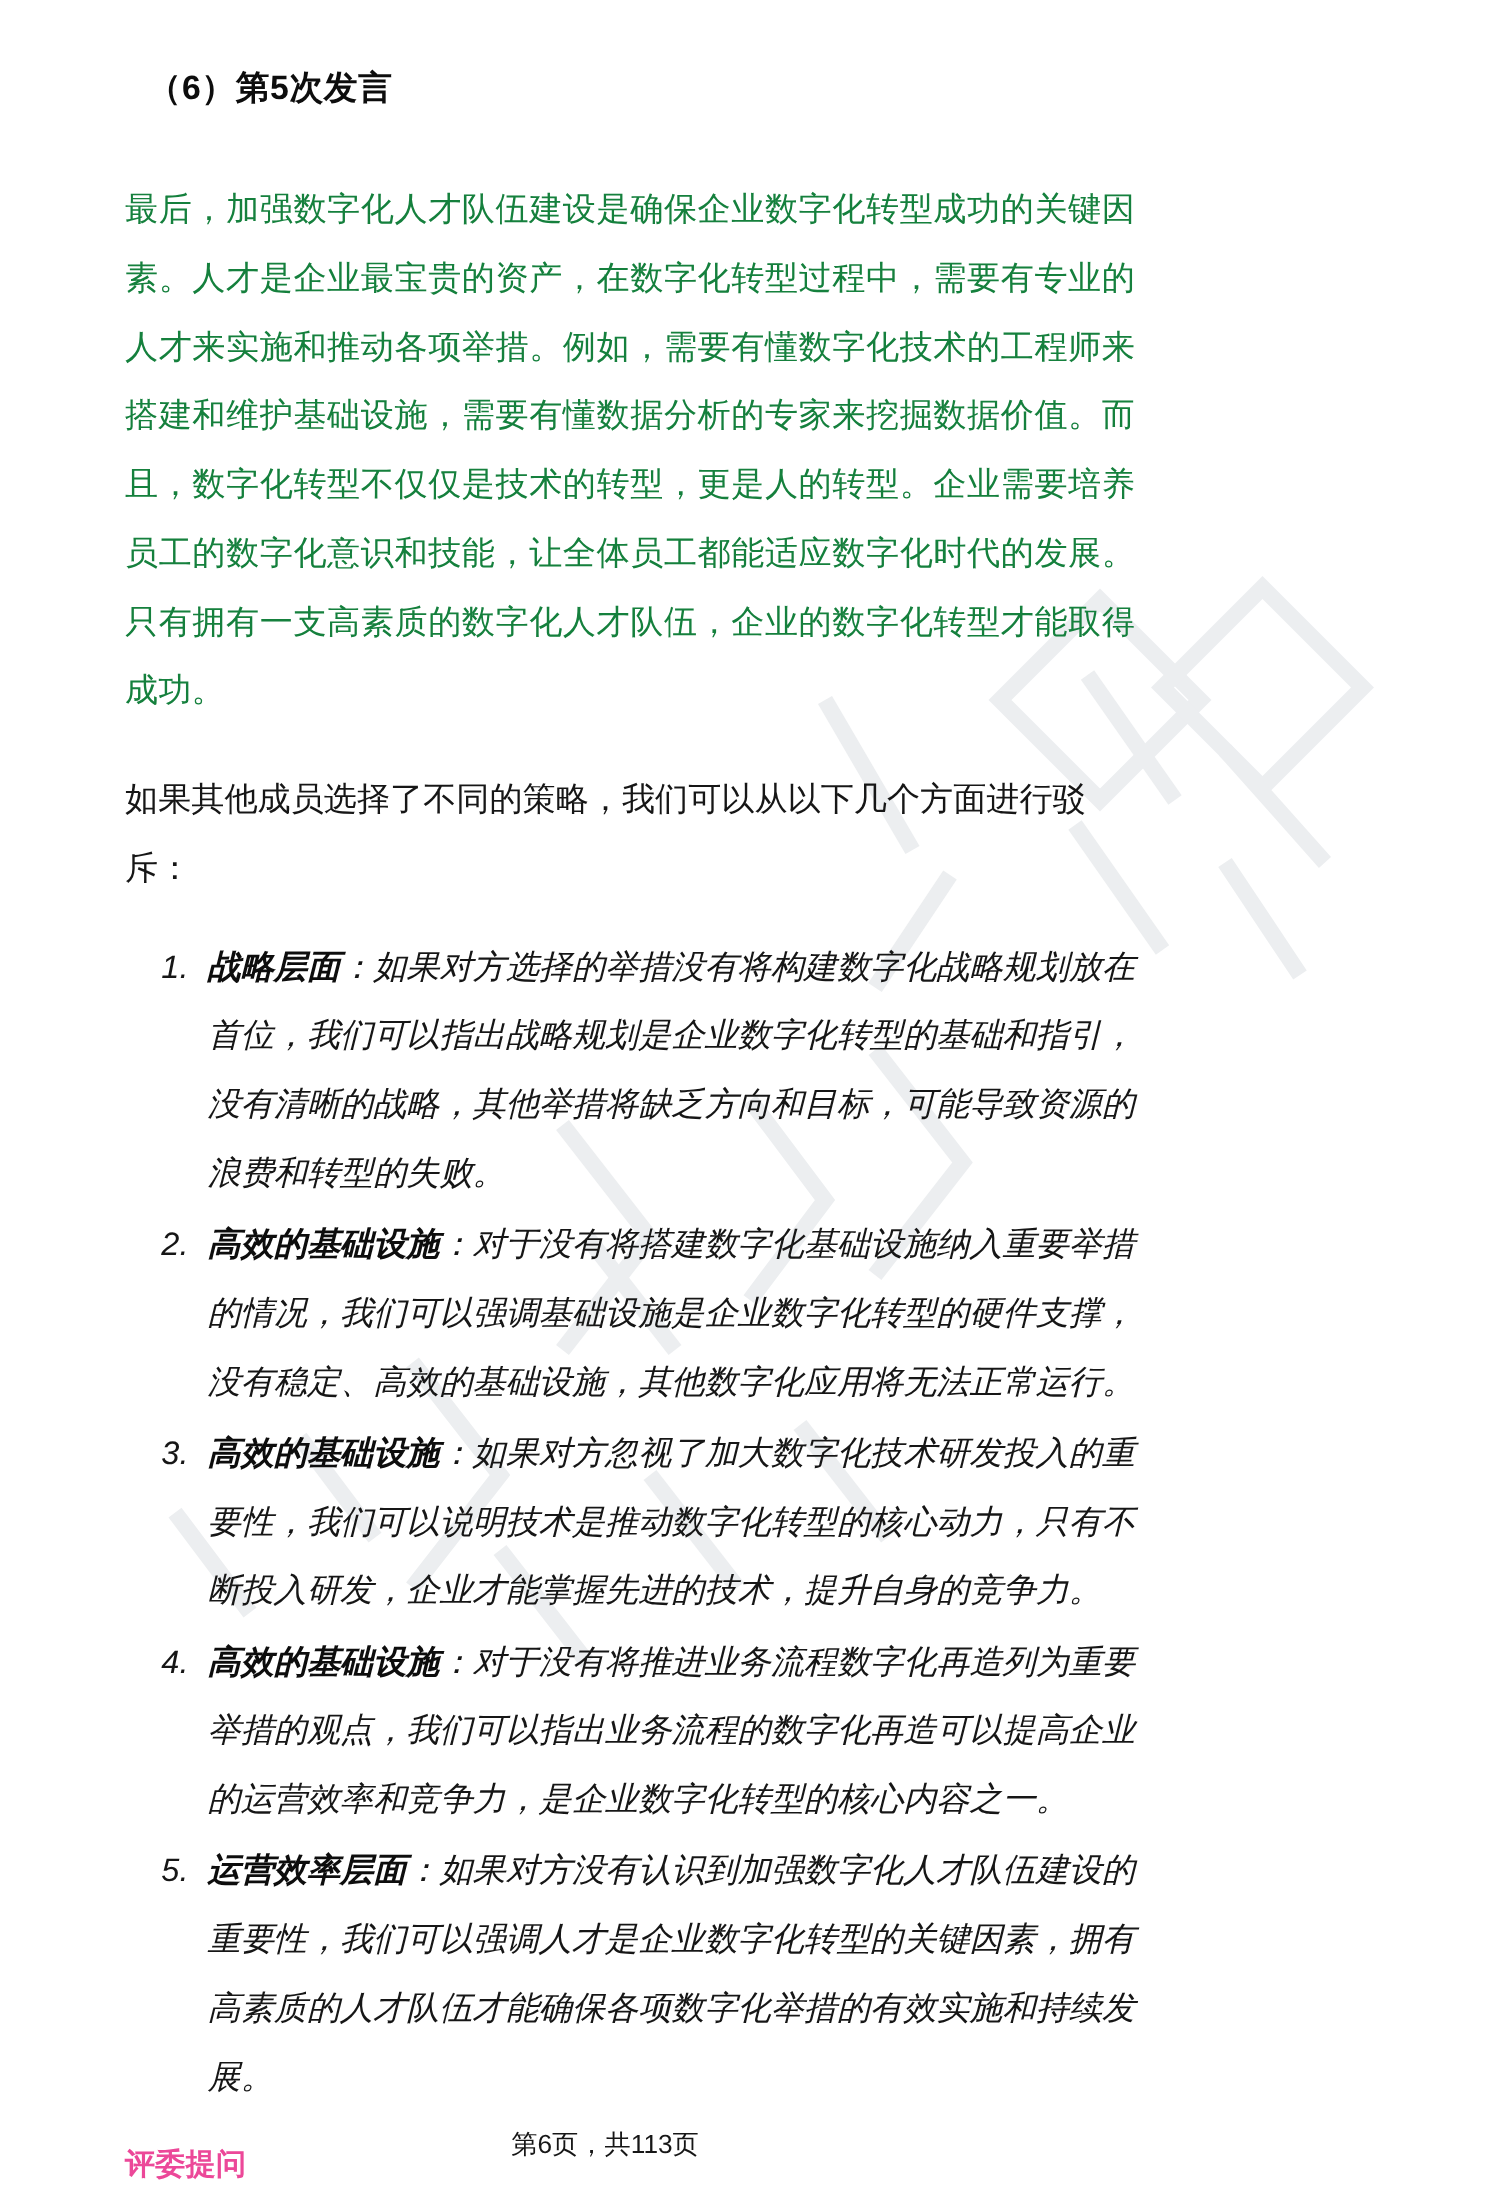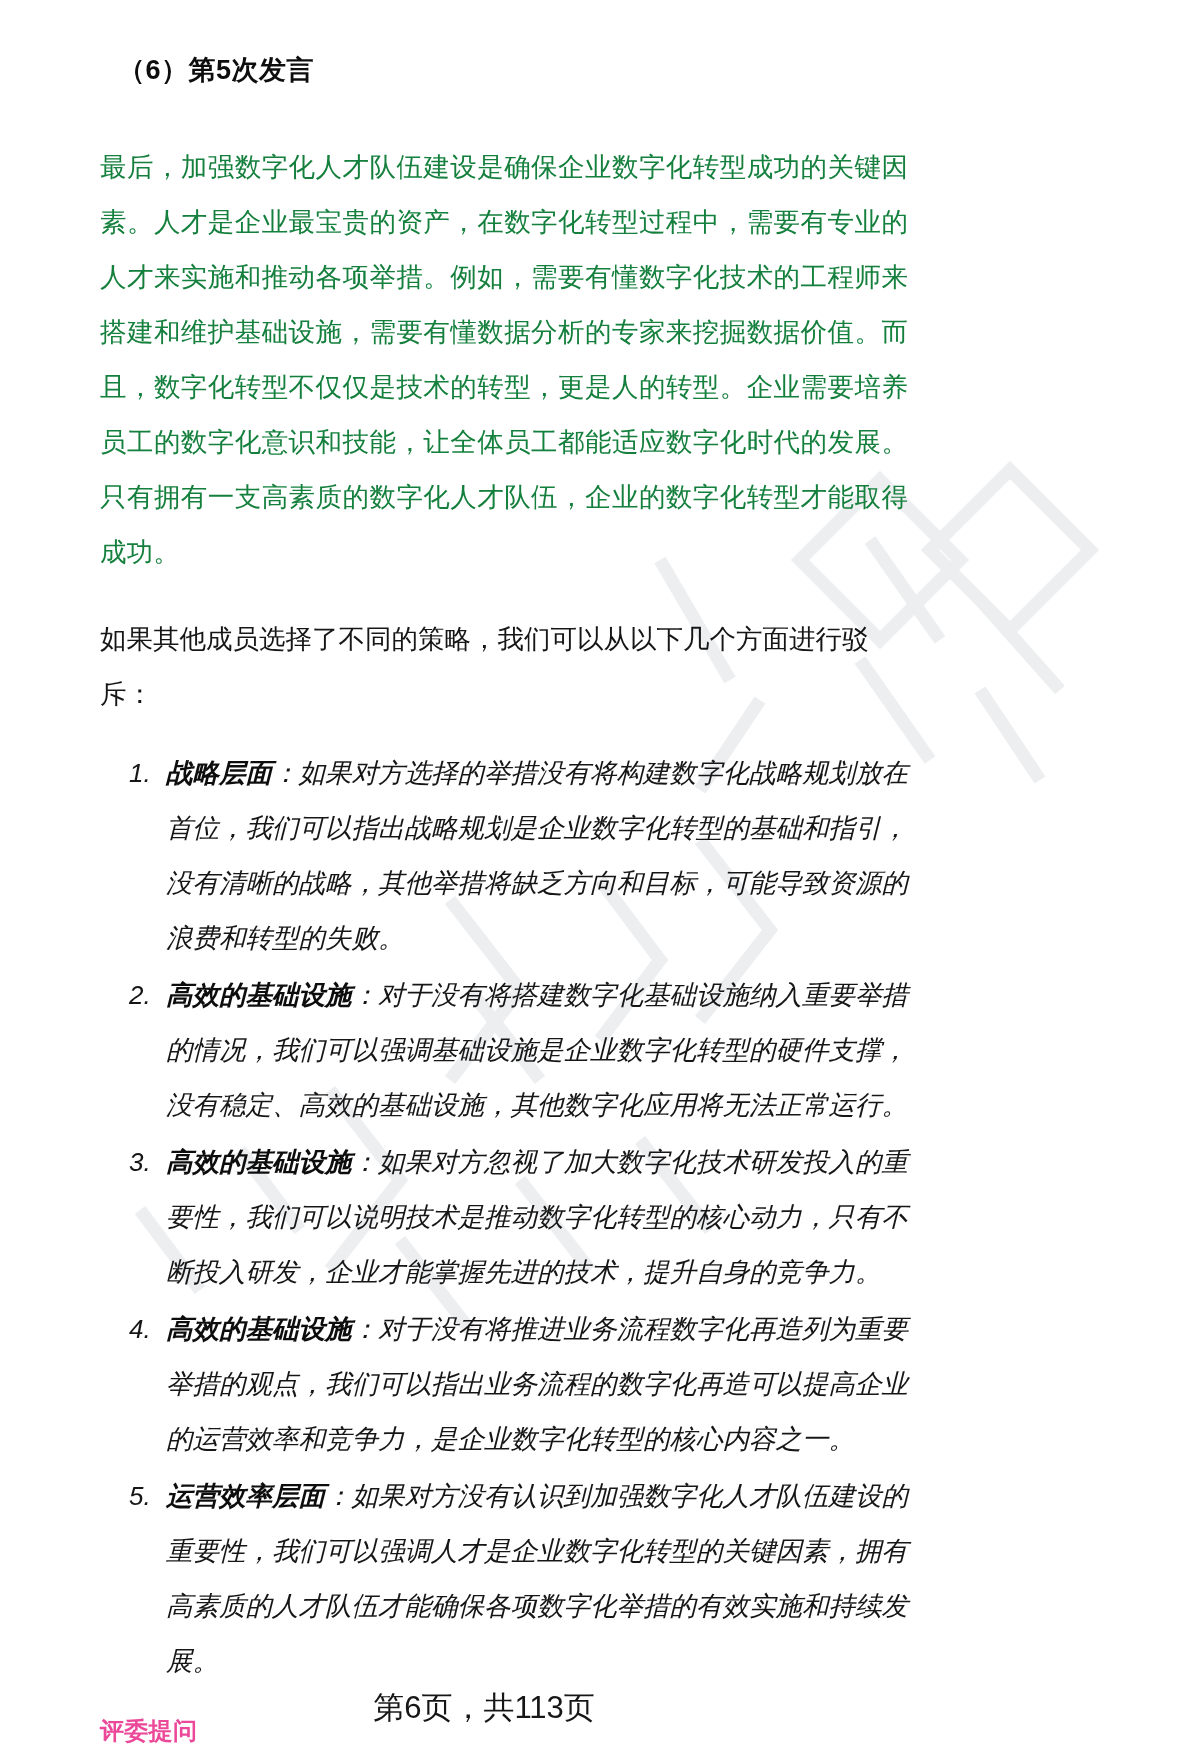--- a/index.html
+++ b/index.html
@@ -99,21 +99,21 @@
     margin: 26px 0 0 0;
     letter-spacing: 0.3px;
   }
 
   .page-footer {
     position: absolute;
     left: 0;
     bottom: 26px;
     width: 968px;
     text-align: center;
-    font-size: 31px;
+    font-size: 21px;
     color: #161616;
     z-index: 2;
   }
 </style>
 </head>
 <body>
 
 <div id="watermark">
   <svg width="1200" height="1755" viewBox="0 0 1200 1755" xmlns="http://www.w3.org/2000/svg">
     <g stroke="#eceef0" stroke-width="13" fill="none" stroke-linejoin="miter">

